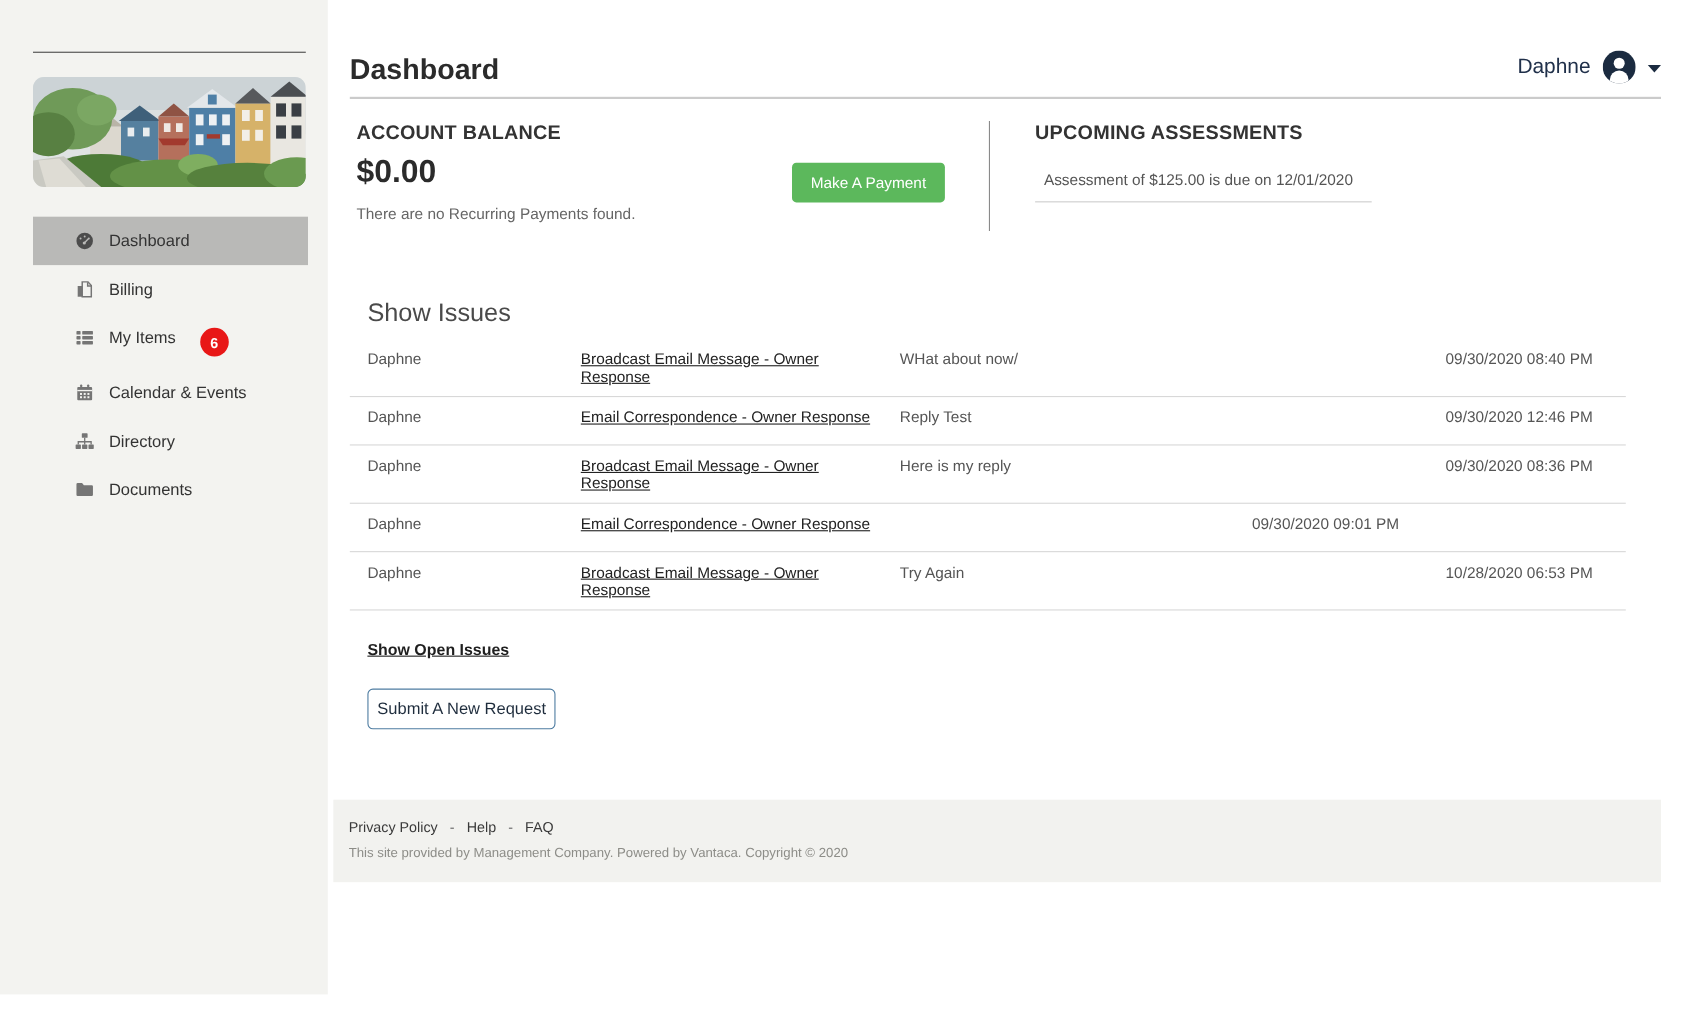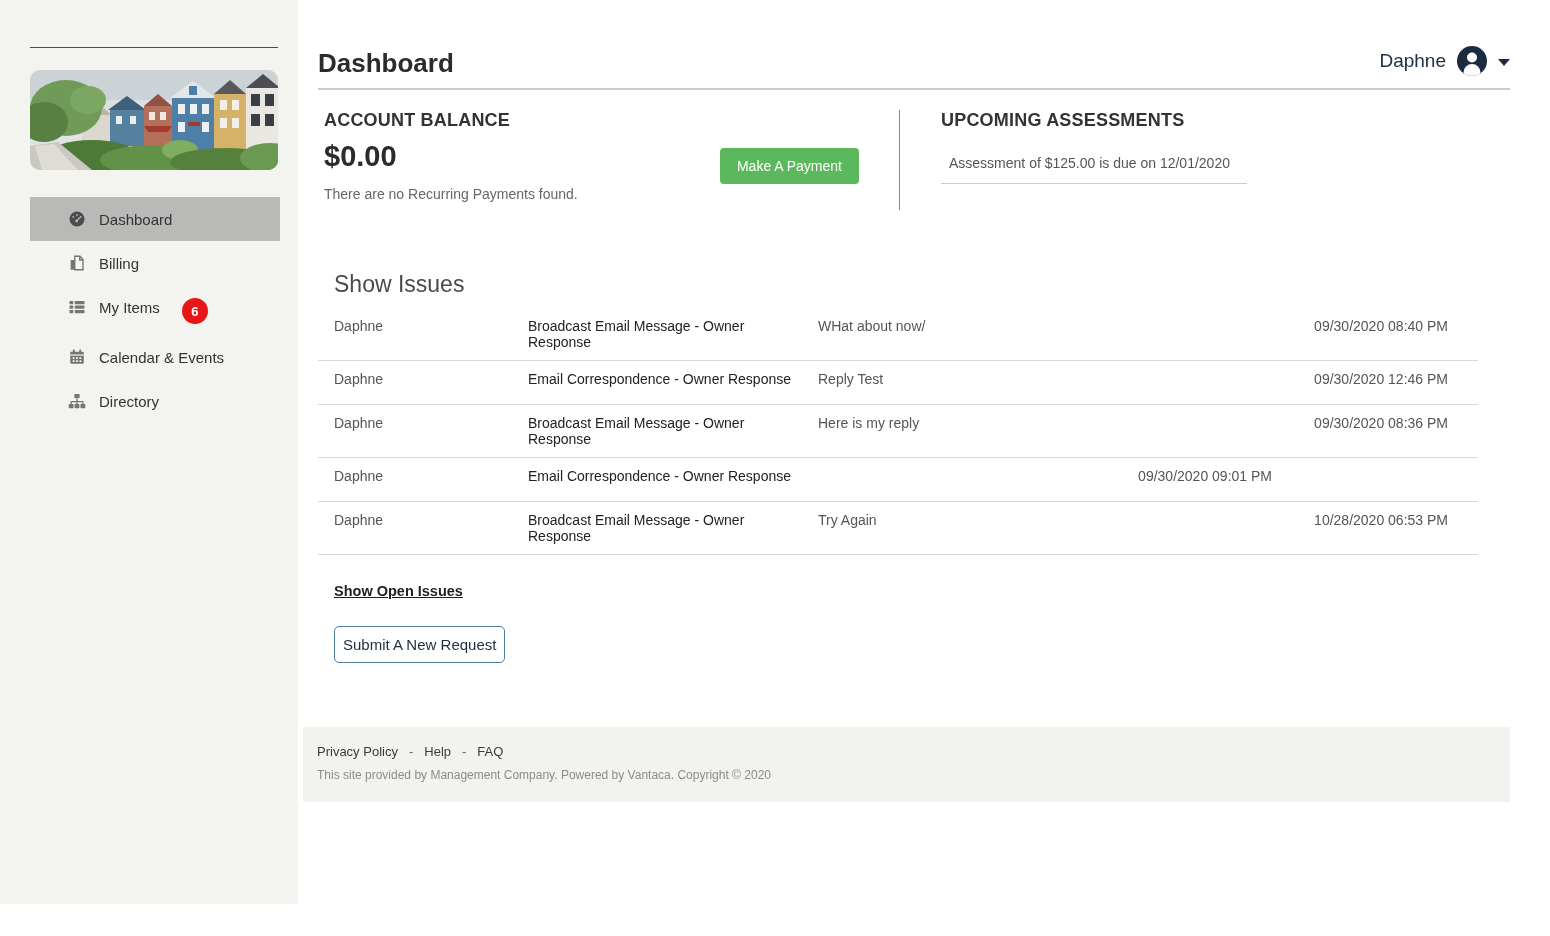--- a/index.html
+++ b/index.html
@@ -38,21 +38,21 @@
   .block-label{font-size:18px;font-weight:700;color:#333;letter-spacing:.2px;}
   .balance-amount{font-size:29px;font-weight:700;color:#2b2b2b;margin-top:9px;}
   .balance-note{font-size:14px;color:#666;margin-top:13px;}
   .make-payment-btn{margin-left:auto;margin-right:40px;align-self:flex-start;margin-top:38px;background:#5cb85c;color:#fff;border:none;border-radius:4px;padding:10px 17px;font-size:14px;cursor:pointer;font-family:inherit;}
   .pay-right{padding-left:41px;min-width:0;}
   .assessment-item{font-size:14px;color:#555;margin-top:24px;padding:0 8px 12px 8px;border-bottom:1px solid #ccc;width:290px;}
 
   .issues-title{margin-top:60px;padding-left:16px;}
   .issues-table{margin-top:10px;width:1160px;}
   .issue-row{display:grid;grid-template-columns:194px 290px 1fr 176px;padding:10px 0 10px 16px;border-bottom:1px solid #d8d8d8;min-height:44px;align-items:start;font-size:14px;color:#555;line-height:16px;box-sizing:border-box;}
-  .issue-link{color:#222;cursor:pointer;display:inline-block;max-width:274px;}
+  .issue-link{color:#222;text-decoration:underline;cursor:pointer;display:inline-block;max-width:274px;}
   .issue-date{text-align:right;padding-right:30px;white-space:nowrap;}
 
   .show-link{display:inline-block;margin:28px 0 0 16px;font-size:14.5px;font-weight:700;color:#1f1f1f;text-decoration:underline;cursor:pointer;}
   .submit-btn{display:block;margin:26px 0 0 16px;background:#fff;border:1px solid #4e7ca1;border-radius:5px;padding:9px 8px;font-size:15px;color:#1f2d3d;cursor:pointer;font-family:inherit;}
 
   
   .footer{margin:64px 0 0 -15px;background:#f2f2ef;padding:17px 0 20px 14px;}
   .footer-links{font-size:13px;color:#3a3a3a;}
   .footer-links a{color:#3a3a3a;text-decoration:none;cursor:pointer;}
   .footer-sep{color:#666;margin:0 11px;}
@@ -201,20 +201,28 @@
                   <rect x="1" y="16" width="6.4" height="5.5" rx="0.8"></rect>
                   <rect x="8.8" y="16" width="6.4" height="5.5" rx="0.8"></rect>
                   <rect x="16.6" y="16" width="6.4" height="5.5" rx="0.8"></rect>
                 </g>
                 <path fill="none" stroke="currentColor" stroke-width="1.6" d="M12 8v4.8M4.2 16v-3.2h15.6V16M12 12.8V16"></path>
               </svg>
           </span>
           <span>Directory</span>
         </div>
 
+        <div class="nav-item">
+          <span class="nav-icon">
+            <svg viewBox="0 0 24 24" fill="currentColor">
+                <path d="M2 5.5A1.5 1.5 0 0 1 3.5 4h5.3l2.2 2.8h9.5A1.5 1.5 0 0 1 22 8.3v10.2a1.5 1.5 0 0 1-1.5 1.5h-17A1.5 1.5 0 0 1 2 18.5z"></path>
+              </svg>
+          </span>
+          <span>Documents</span>
+        </div>
 
       </div>
     </div>
 
     <div class="main">
 
       <div class="page-header">
         <div class="page-title">Dashboard</div>
         <div class="user-menu">
           <span class="user-name">Daphne</span>

